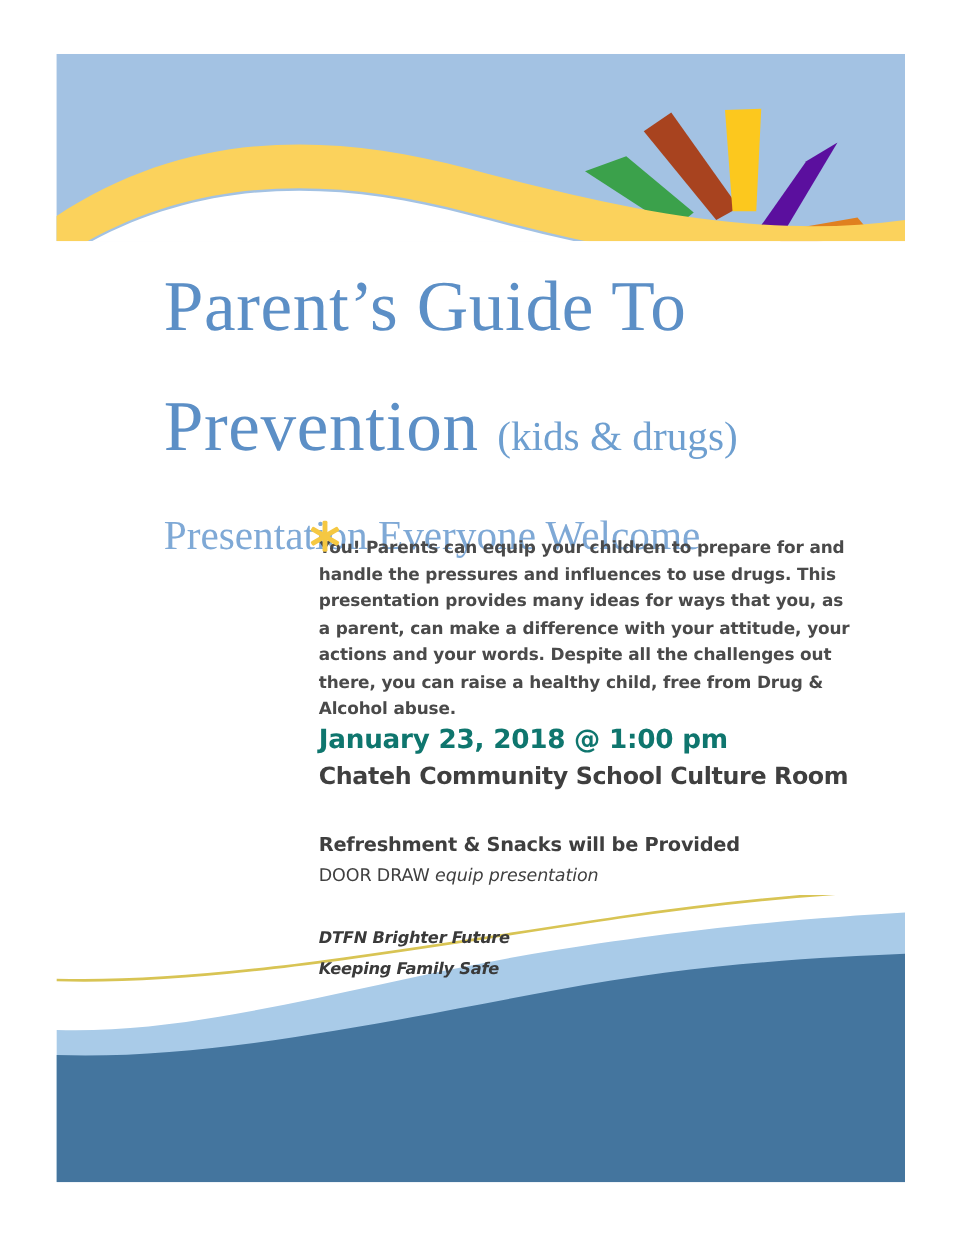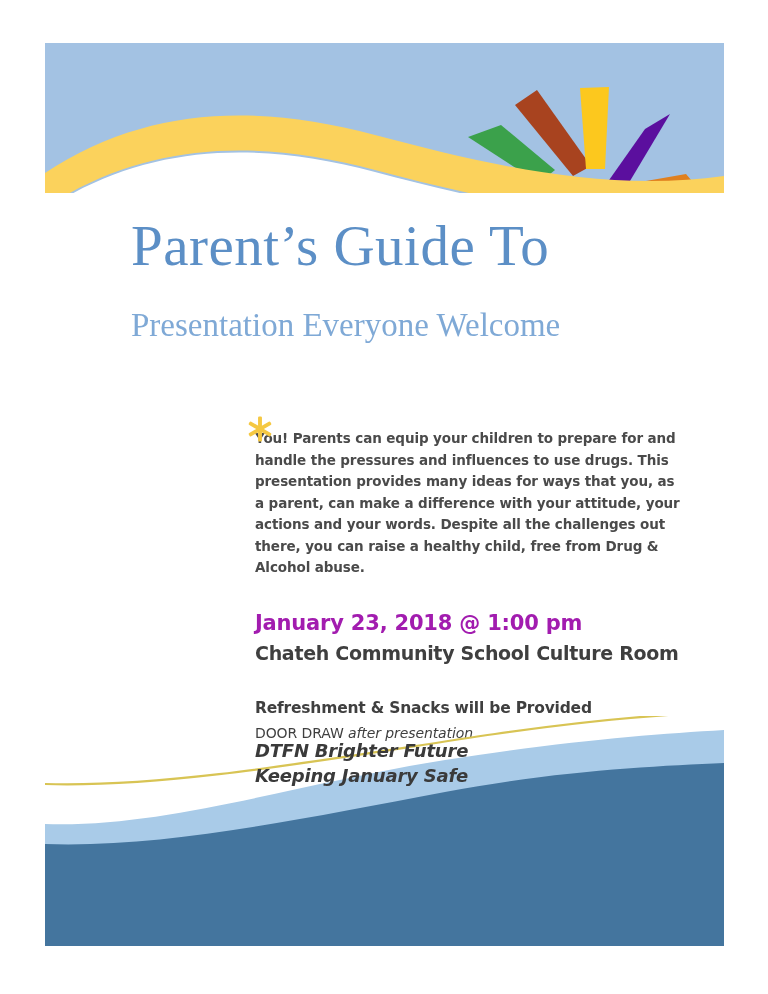--- a/index.html
+++ b/index.html
@@ -117,23 +117,22 @@
     color: #4A4A4A;
     line-height: 21.5px;
     letter-spacing: -0.1px;
     margin: 0;
   }
 
   .date-line {
     font-family: "DejaVu Sans", "Liberation Sans", sans-serif;
     font-size: 21px;
     font-weight: 700;
-    color: #a21caf;
+    color: #0f766e;
     letter-spacing: -0.2px;
-    margin-top: 32px;
     white-space: nowrap;
   }
   .venue-line {
     font-family: "DejaVu Sans", "Liberation Sans", sans-serif;
     font-size: 19px;
     font-weight: 700;
     color: #3F3F3F;
     letter-spacing: -0.3px;
     margin-top: 7px;
     white-space: nowrap;
@@ -163,21 +162,21 @@
   
   .taglines {
     position: absolute;
     left: 210px;
     top: 695px;
     width: 330px;
     z-index: 4;
   }
   .tagline {
     font-family: "DejaVu Sans", "Liberation Sans", sans-serif;
-    font-size: 18px;
+    font-size: 13px;
     font-weight: 700;
     font-style: italic;
     color: #3A3A3A;
     letter-spacing: -0.2px;
     line-height: 25px;
     white-space: nowrap;
   }
 </style>
 </head>
 <body>
@@ -199,46 +198,47 @@
         </g>
 
         <path d="M0,130 C100,64 210,60 330,92 C440,121 560,150 679,133 L679,168 C560,184 440,156 330,127 C210,95 100,99 0,165 Z" fill="#FBD25C"></path>
 
         <path d="M0,167 C100,101 210,97 330,129 C440,158 560,186 679,169 L679,150 L0,150 Z" fill="#ffffff"></path>
       </svg>
     </div>
 
     <div class="title-block">
       <div class="title-line1">Parent’s Guide To</div>
+      <div class="title-line2"><span>Prevention</span> <span class="title-sub-inline">(kids &amp; drugs)</span></div>
       <div class="subtitle">Presentation Everyone Welcome</div>
     </div>
 
     <div class="body-block">
 
       <div class="para-row">
         <svg class="star-bullet" viewBox="0 0 24 24">
           <g fill="#F5C842">
             <rect x="10.2" y="0.5" width="3.6" height="23" rx="1.1"></rect>
             <rect x="10.2" y="0.5" width="3.6" height="23" rx="1.1" transform="rotate(60 12 12)"></rect>
             <rect x="10.2" y="0.5" width="3.6" height="23" rx="1.1" transform="rotate(120 12 12)"></rect>
           </g>
         </svg>
         <p class="para">You! Parents can equip your children to prepare for and handle the pressures and influences to use drugs. This presentation provides many ideas for ways that you, as a parent, can make a difference with your attitude, your actions and your words. Despite all the challenges out there, you can raise a healthy child, free from Drug &amp; Alcohol abuse.</p>
       </div>
 
       <div class="date-line">January 23, 2018 @  1:00 pm</div>
       <div class="venue-line">Chateh Community School Culture Room</div>
       <div class="refresh-line">Refreshment &amp; Snacks will be Provided</div>
-      <div class="door-line"><span>DOOR DRAW</span> <span class="emph">after presentation</span></div>
+      <div class="door-line"><span>DOOR DRAW</span> <span class="emph">equip presentation</span></div>
 
     </div>
 
     <div class="taglines">
       <div class="tagline">DTFN Brighter Future</div>
-      <div class="tagline">Keeping January Safe</div>
+      <div class="tagline">Keeping Family Safe</div>
     </div>
 
     <div class="footer-art">
       <svg width="679" height="230" viewBox="0 0 679 230" xmlns="http://www.w3.org/2000/svg">
 
         <path d="M0,68 C130,72 300,40 450,18 C540,5 620,-2 679,-4" fill="none" stroke="#D8C454" stroke-width="2.2"></path>
 
         <path d="M0,108 C120,112 250,68 400,44 C520,25 610,18 679,14 L679,230 L0,230 Z" fill="#A9CBE8"></path>
 
         <path d="M0,128 C120,132 250,104 400,76 C510,55 610,50 679,47 L679,230 L0,230 Z" fill="#44759E"></path>

